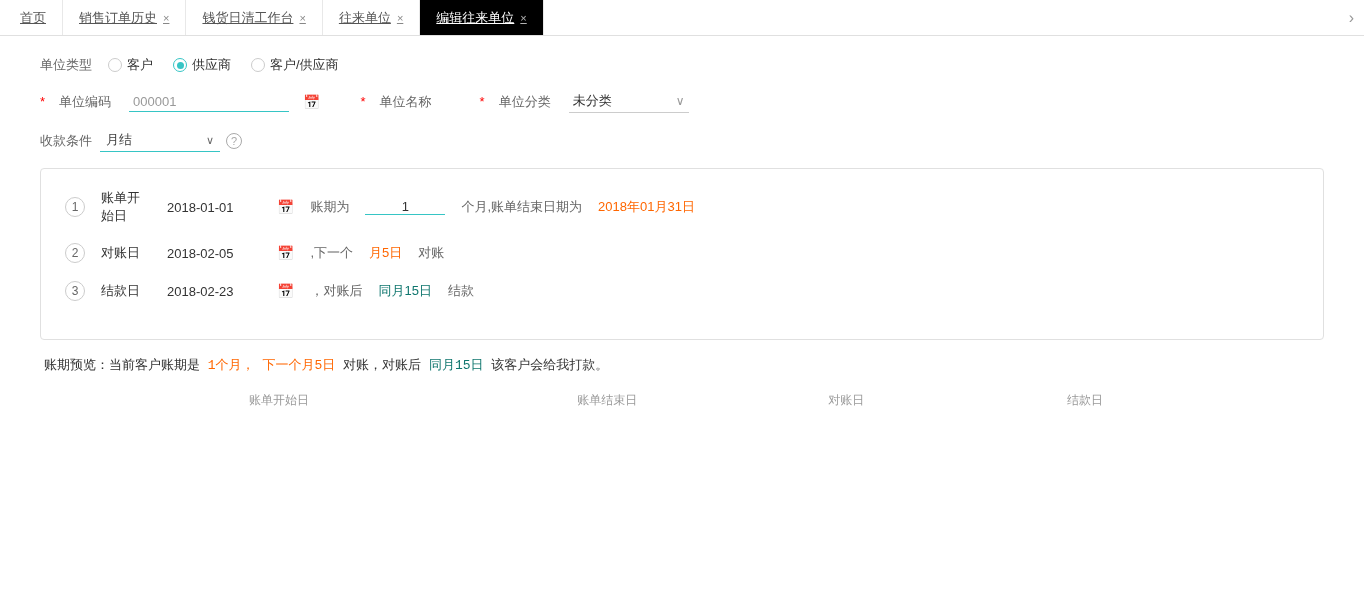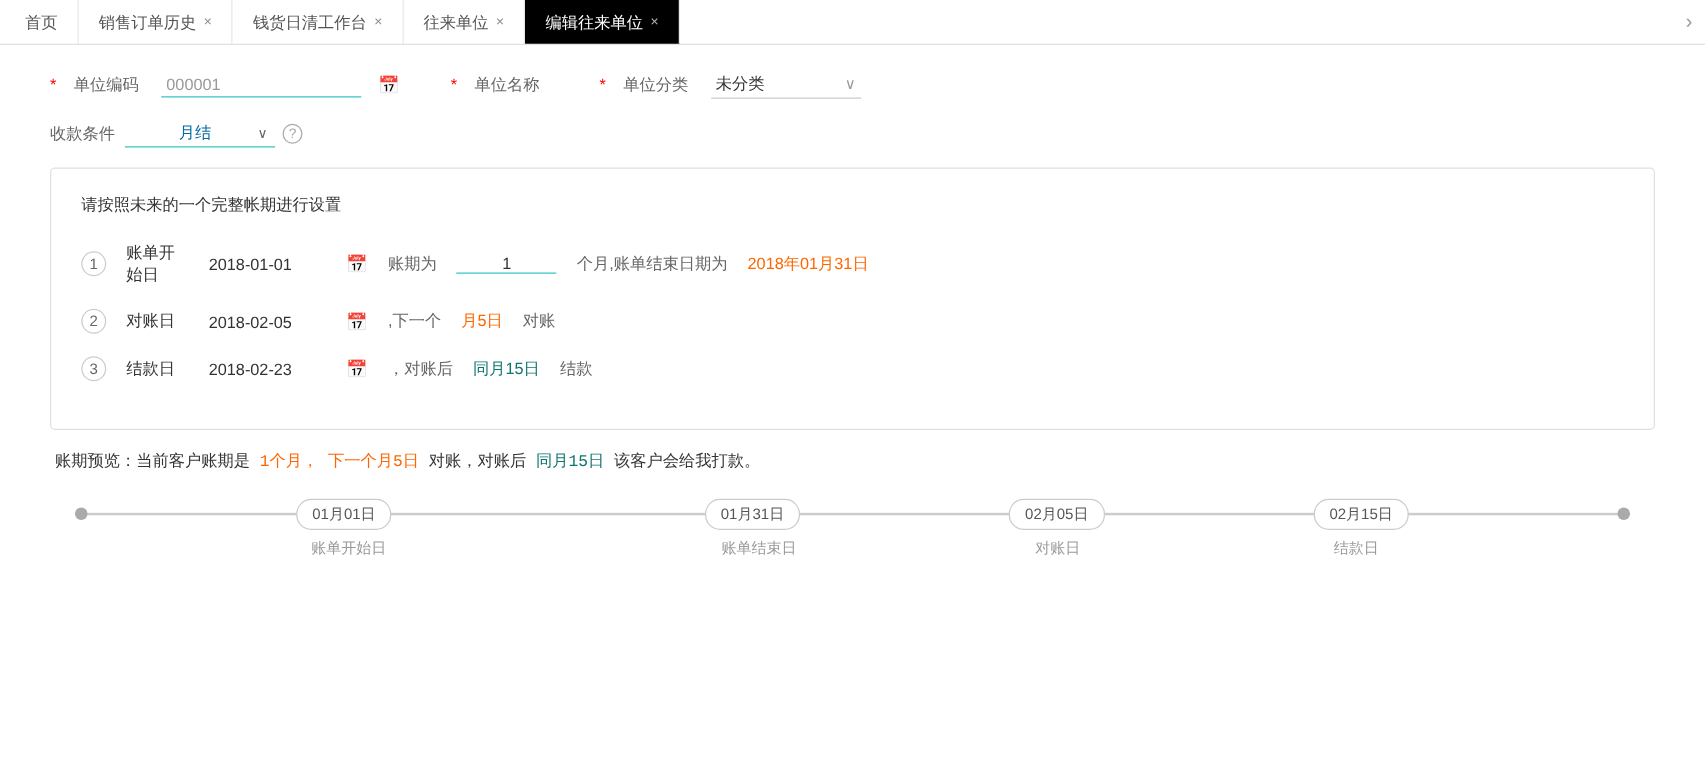--- a/index.html
+++ b/index.html
@@ -18,20 +18,21 @@
       display: flex;
       align-items: center;
       padding: 0 16px;
       height: 100%;
       cursor: pointer;
       font-size: 13px;
       color: #555;
       border-right: 1px solid #e8e8e8;
       gap: 6px;
       white-space: nowrap;
+      text-decoration: underline;
     }
     .tab:first-child { padding-left: 20px; }
     .tab.active {
       background: #000000;
       color: #fff;
     }
     .tab .close-icon { font-size: 11px; opacity: 0.7; cursor: pointer; }
     .tab-more {
       margin-left: auto;
       padding: 0 10px;
@@ -155,21 +156,21 @@
 
     
     .dropdown-field {
       display: flex;
       align-items: center;
       border-bottom: 1.5px solid #36c5c5;
       padding: 2px 6px;
       width: 120px;
       cursor: pointer;
     }
-    .dropdown-field span.val { color: #0369a1; flex: 1; text-align: center; }
+    .dropdown-field span.val { color: #404040; flex: 1; }
     .dropdown-chevron { color: #666; font-size: 11px; }
     .help-icon {
       width: 16px;
       height: 16px;
       border-radius: 50%;
       border: 1.5px solid #aaa;
       color: #aaa;
       font-size: 11px;
       display: flex;
       align-items: center;
@@ -273,20 +274,38 @@
     </div>
     <div class="tab active">
       <span>编辑往来单位</span>
       <span class="close-icon">×</span>
     </div>
     <div class="tab-more">›</div>
   </div>
 
 <div class="main-content">
 
+  <div class="form-row unit-type-row">
+    <span class="form-label">单位类型</span>
+    <div class="radio-group">
+
+    <div class="radio-item">
+          <div class="radio-circle "></div>
+    <span>客户</span>
+        </div>
+        <div class="radio-item">
+          <div class="radio-circle checked"></div>
+    <span>供应商</span>
+        </div>
+        <div class="radio-item">
+          <div class="radio-circle "></div>
+    <span>客户/供应商</span>
+        </div>
+      </div>
+  </div>
 
   <div class="form-row">
     <div class="field-group">
       <span class="required-star">*</span>
       <span class="form-label">单位编码</span>
       <input class="input-field input-field-code" type="text" value="000001" style="">
       <span class="cal-icon">📅</span>
     </div>
     <div class="field-group">
       <span class="required-star">*</span>
@@ -305,21 +324,20 @@
   <div class="form-row">
     <span class="form-label">收款条件</span>
     <div class="dropdown-field">
       <span class="val">月结</span>
       <span class="dropdown-chevron">∨</span>
     </div>
     <div class="help-icon">?</div>
   </div>
 
   <div class="period-box">
-    <div class="period-title">请按照未来的一个完整帐期进行设置</div>
 
     <div class="period-row">
       <div class="period-num">1</div>
       <span class="period-field-label">账单开始日</span>
       <span class="period-date">2018-01-01</span>
       <span class="cal-icon">📅</span>
       <span class="period-text">账期为</span>
       <input class="period-input" type="text" value="1" style="">
       <span class="period-text">个月,账单结束日期为</span>
       <span class="highlight-orange">2018年01月31日</span>
@@ -349,48 +367,20 @@
   <div class="preview-text">
     <span>账期预览：当前客户账期是</span>
     <span class="highlight-orange">1个月，</span>
     <span class="highlight-orange">下一个月5日</span>
     <span>对账，对账后</span>
     <span class="highlight-teal">同月15日</span>
     <span>该客户会给我打款。</span>
   </div>
 
   <div style="position: relative; padding: 0 20px;">
-    <div style="display:flex; align-items:center; position:relative; height:30px;">
-      <div style="position:absolute;top:50%;left:0;right:0;height:1.5px;background:#ccc;transform:translateY(-50%);z-index:0;"></div>
-
-      <div style="width:10px;height:10px;border-radius:50%;background:#aaa;position:relative;z-index:1;flex-shrink:0;"></div>
-      <div style="flex:1;"></div>
-
-      <div style="display:flex;flex-direction:column;align-items:center;position:relative;z-index:1;">
-        <div style="border:1px solid #ccc;border-radius:12px;padding:3px 12px;font-size:12px;color:#555;background:#fff;white-space:nowrap;">01月01日</div>
-      </div>
-      <div style="flex:1.5;"></div>
-
-      <div style="display:flex;flex-direction:column;align-items:center;position:relative;z-index:1;">
-        <div style="border:1px solid #ccc;border-radius:12px;padding:3px 12px;font-size:12px;color:#555;background:#fff;white-space:nowrap;">01月31日</div>
-      </div>
-      <div style="flex:1;"></div>
-
-      <div style="display:flex;flex-direction:column;align-items:center;position:relative;z-index:1;">
-        <div style="border:1px solid #ccc;border-radius:12px;padding:3px 12px;font-size:12px;color:#555;background:#fff;white-space:nowrap;">02月05日</div>
-      </div>
-      <div style="flex:1;"></div>
-
-      <div style="display:flex;flex-direction:column;align-items:center;position:relative;z-index:1;">
-        <div style="border:1px solid #ccc;border-radius:12px;padding:3px 12px;font-size:12px;color:#555;background:#fff;white-space:nowrap;">02月15日</div>
-      </div>
-      <div style="flex:1;"></div>
-
-      <div style="width:10px;height:10px;border-radius:50%;background:#aaa;position:relative;z-index:1;flex-shrink:0;"></div>
-    </div>
 
     <div style="display:flex;align-items:flex-start;margin-top:4px;">
       <div style="width:10px;flex-shrink:0;"></div>
       <div style="flex:1;"></div>
       <div style="text-align:center;font-size:12px;color:#999;min-width:60px;">账单开始日</div>
       <div style="flex:1.5;"></div>
       <div style="text-align:center;font-size:12px;color:#999;min-width:60px;">账单结束日</div>
       <div style="flex:1;"></div>
       <div style="text-align:center;font-size:12px;color:#999;min-width:60px;">对账日</div>
       <div style="flex:1;"></div>

